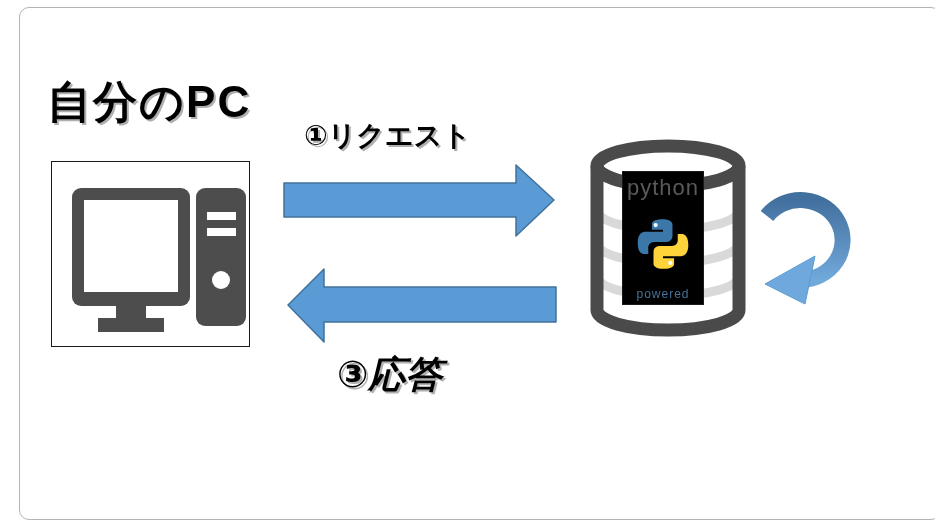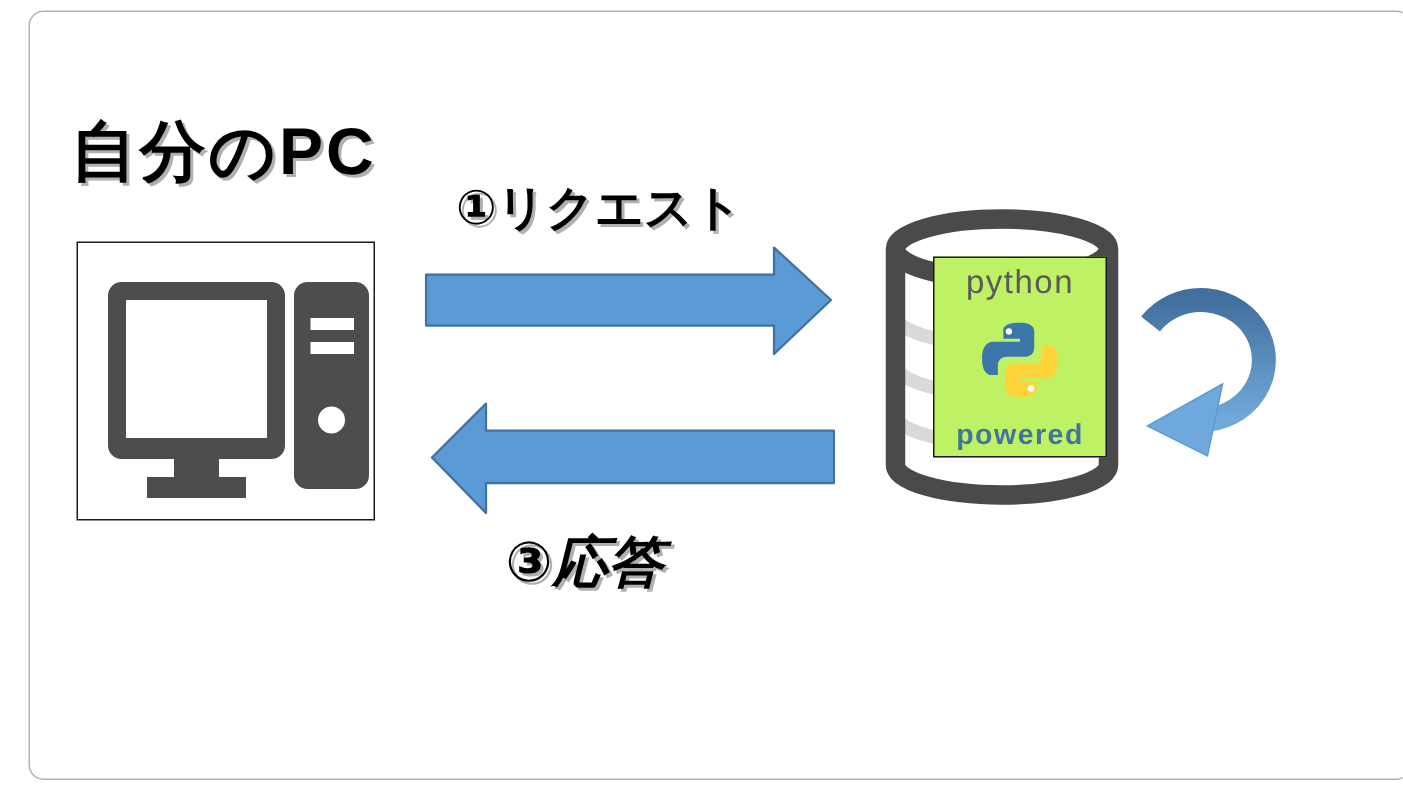--- a/index.html
+++ b/index.html
@@ -15,40 +15,40 @@
   .title{
     position:absolute;font-weight:bold;color:#000;
     text-shadow:2px 2px 0 #b0b0b0;white-space:nowrap;line-height:1;
   }
   .pc-title{left:35px;top:80px;font-size:44px;letter-spacing:2px;}
   .server-title{left:556px;top:84px;font-size:44px;letter-spacing:6px;}
   .step-label{
     position:absolute;font-weight:bold;color:#000;
     text-shadow:2px 2px 0 #b0b0b0;white-space:nowrap;line-height:1;
   }
-  .request-label{left:292px;top:122px;font-size:32px;}
+  .request-label{left:292px;top:122px;font-size:28px;}
   .response-label{left:325px;top:356px;font-size:37px;font-style:italic;}
   .compute-label{left:735px;top:314px;font-size:37px;}
   .pc-box{
     position:absolute;left:39px;top:161px;width:199px;height:186px;
     background:#ffffff;border:1px solid #1a1a1a;box-sizing:border-box;
   }
   .pc-box svg{position:absolute;left:0;top:0;}
   .arrow-svg{position:absolute;}
   .right-arrow{left:271px;top:163px;}
   .left-arrow{left:274px;top:267px;}
   .db-svg{position:absolute;left:571px;top:138px;}
   .py-box{
-    position:absolute;left:610px;top:171px;width:116px;height:134px;
-    background:#bef264;border:1px solid #1a1a1a;box-sizing:border-box;
+    position:absolute;left:610px;top:171px;width:82px;height:134px;
+    background:#000000;border:1px solid #1a1a1a;box-sizing:border-box;
     display:flex;flex-direction:column;align-items:center;justify-content:space-between;
     padding:5px 0 4px 0;
   }
   .py-word{font-size:22px;color:#5a5a5a;line-height:1;letter-spacing:1px;}
-  .py-powered{font-size:19px;color:#44749c;line-height:1;letter-spacing:1px;font-weight:bold;}
+  .py-powered{font-size:12px;color:#44749c;line-height:1;letter-spacing:1px;}
   .loop-svg{position:absolute;left:745px;top:190px;}
 </style>
 </head>
 <body>
 
 <div class="canvas">
   <div class="slide-border"></div>
 
   <div class="title pc-title">自分のPC</div>
 

